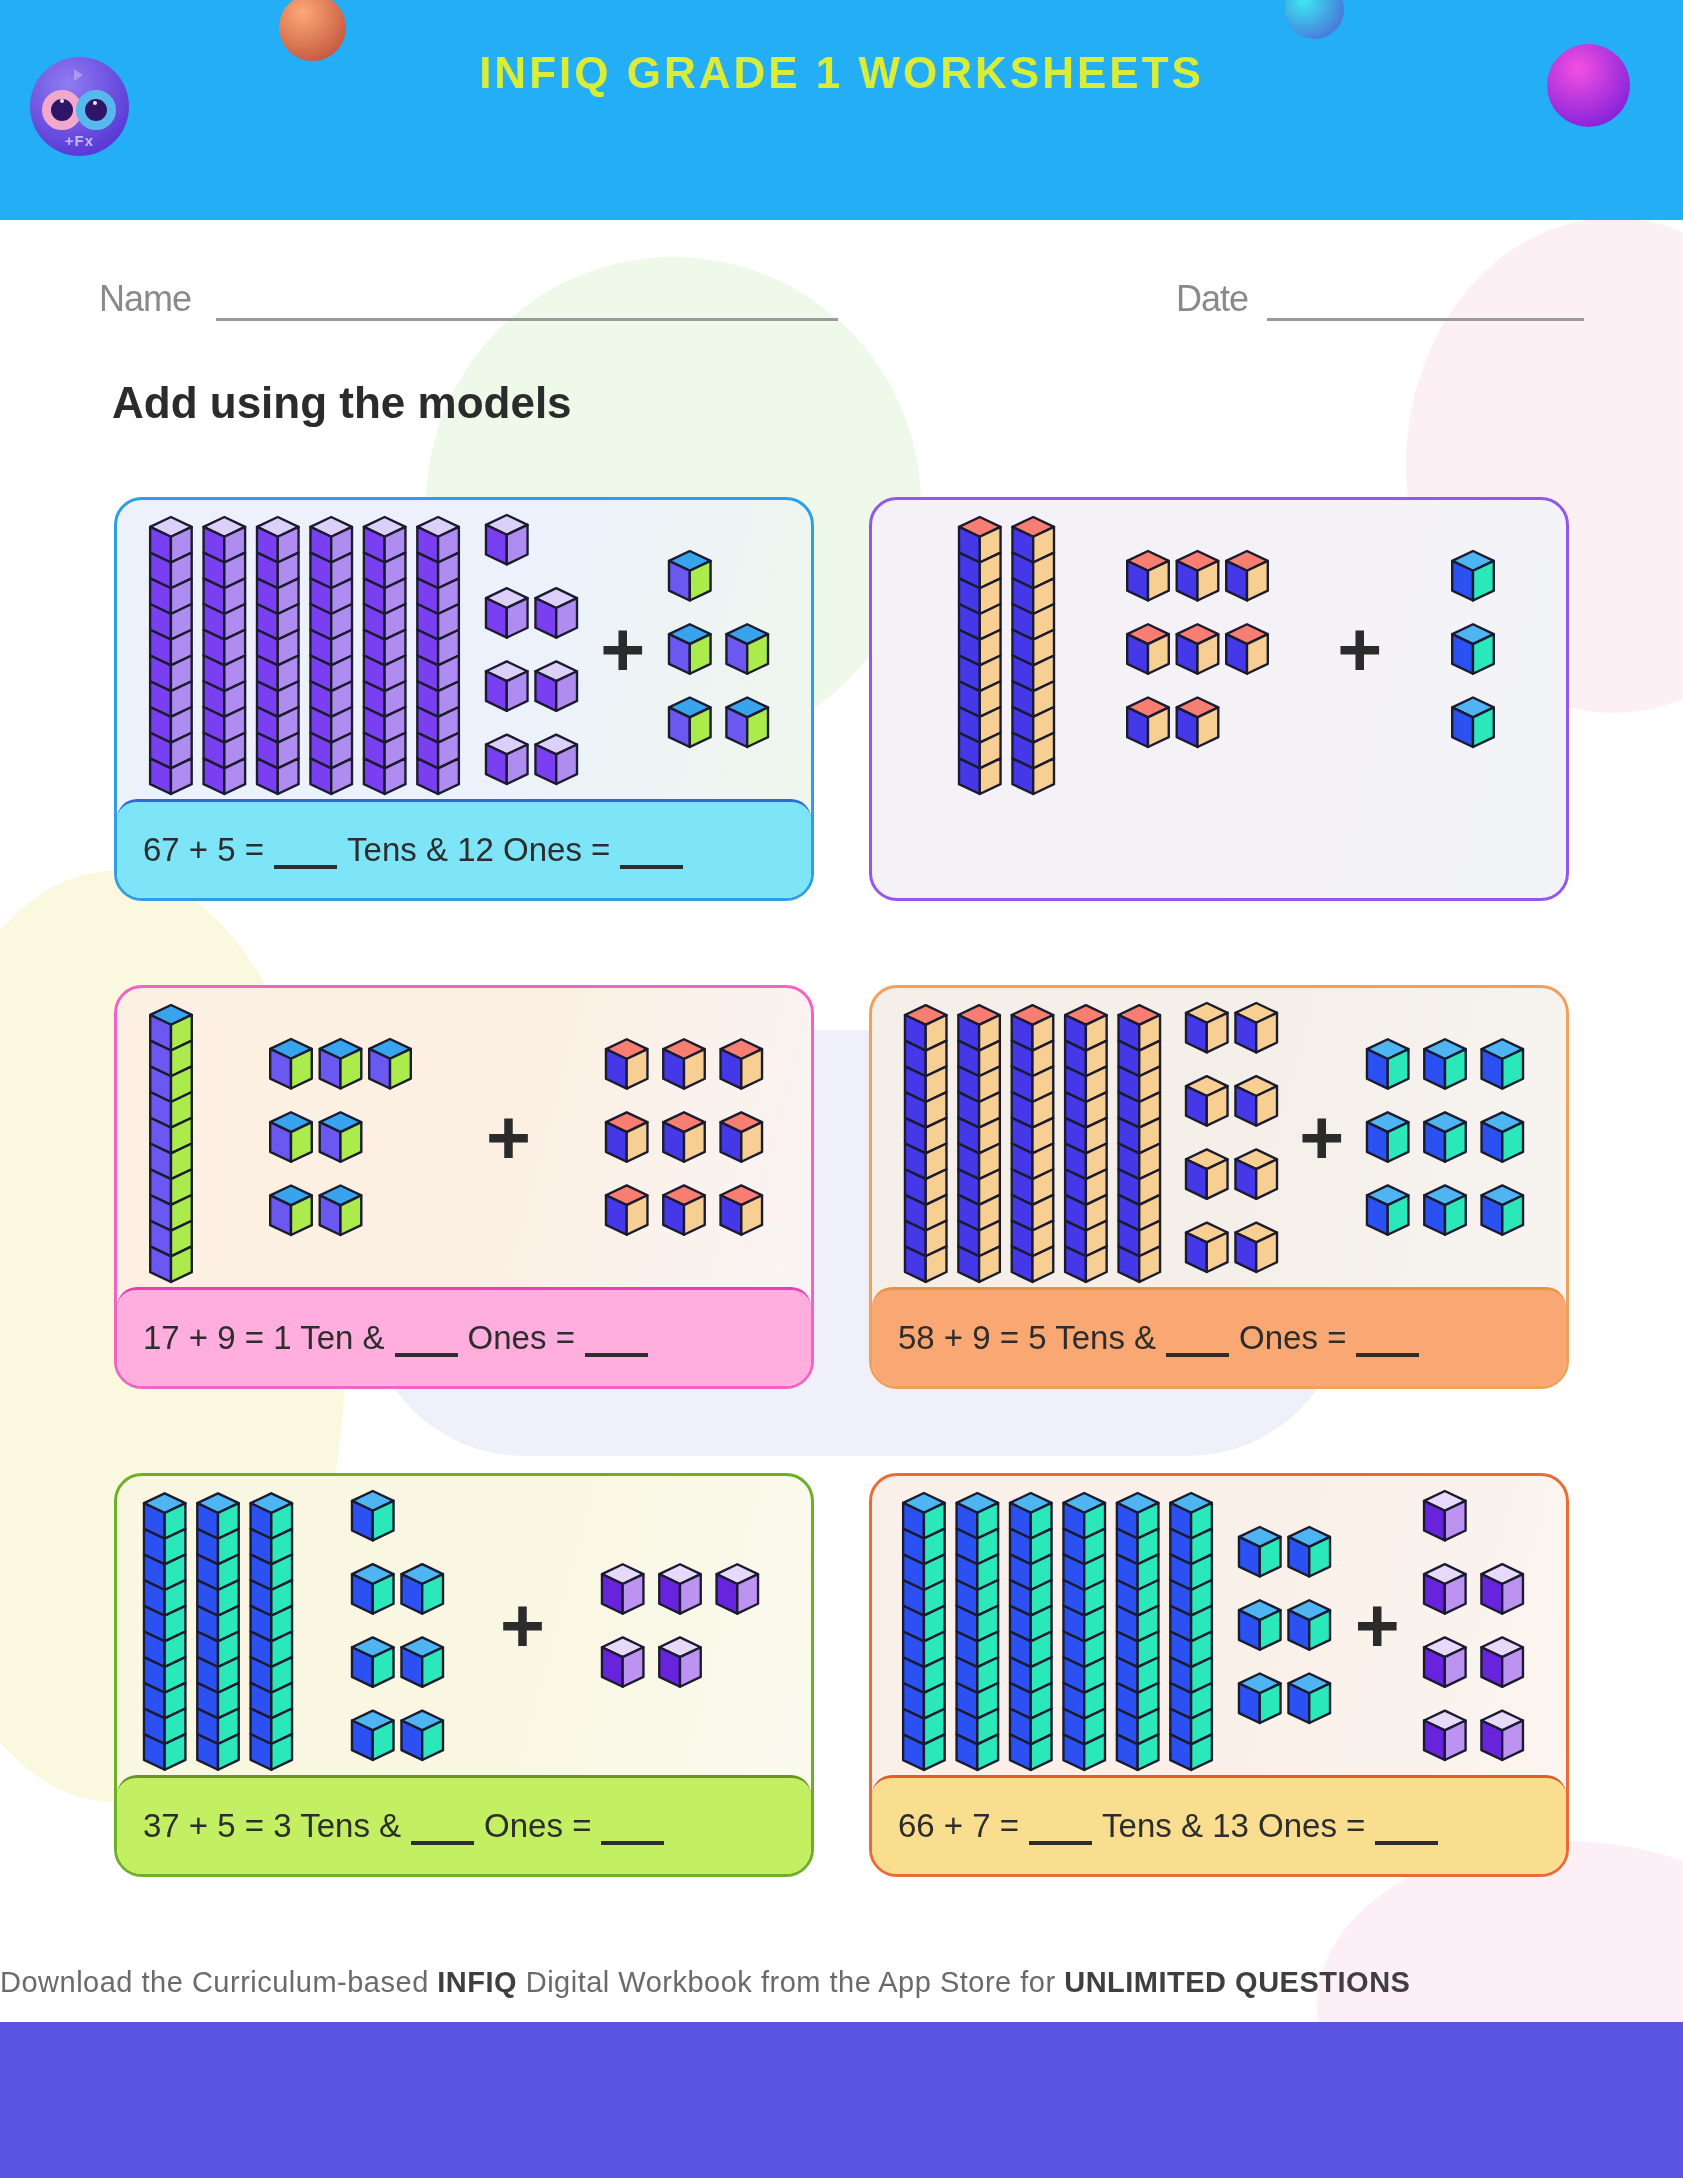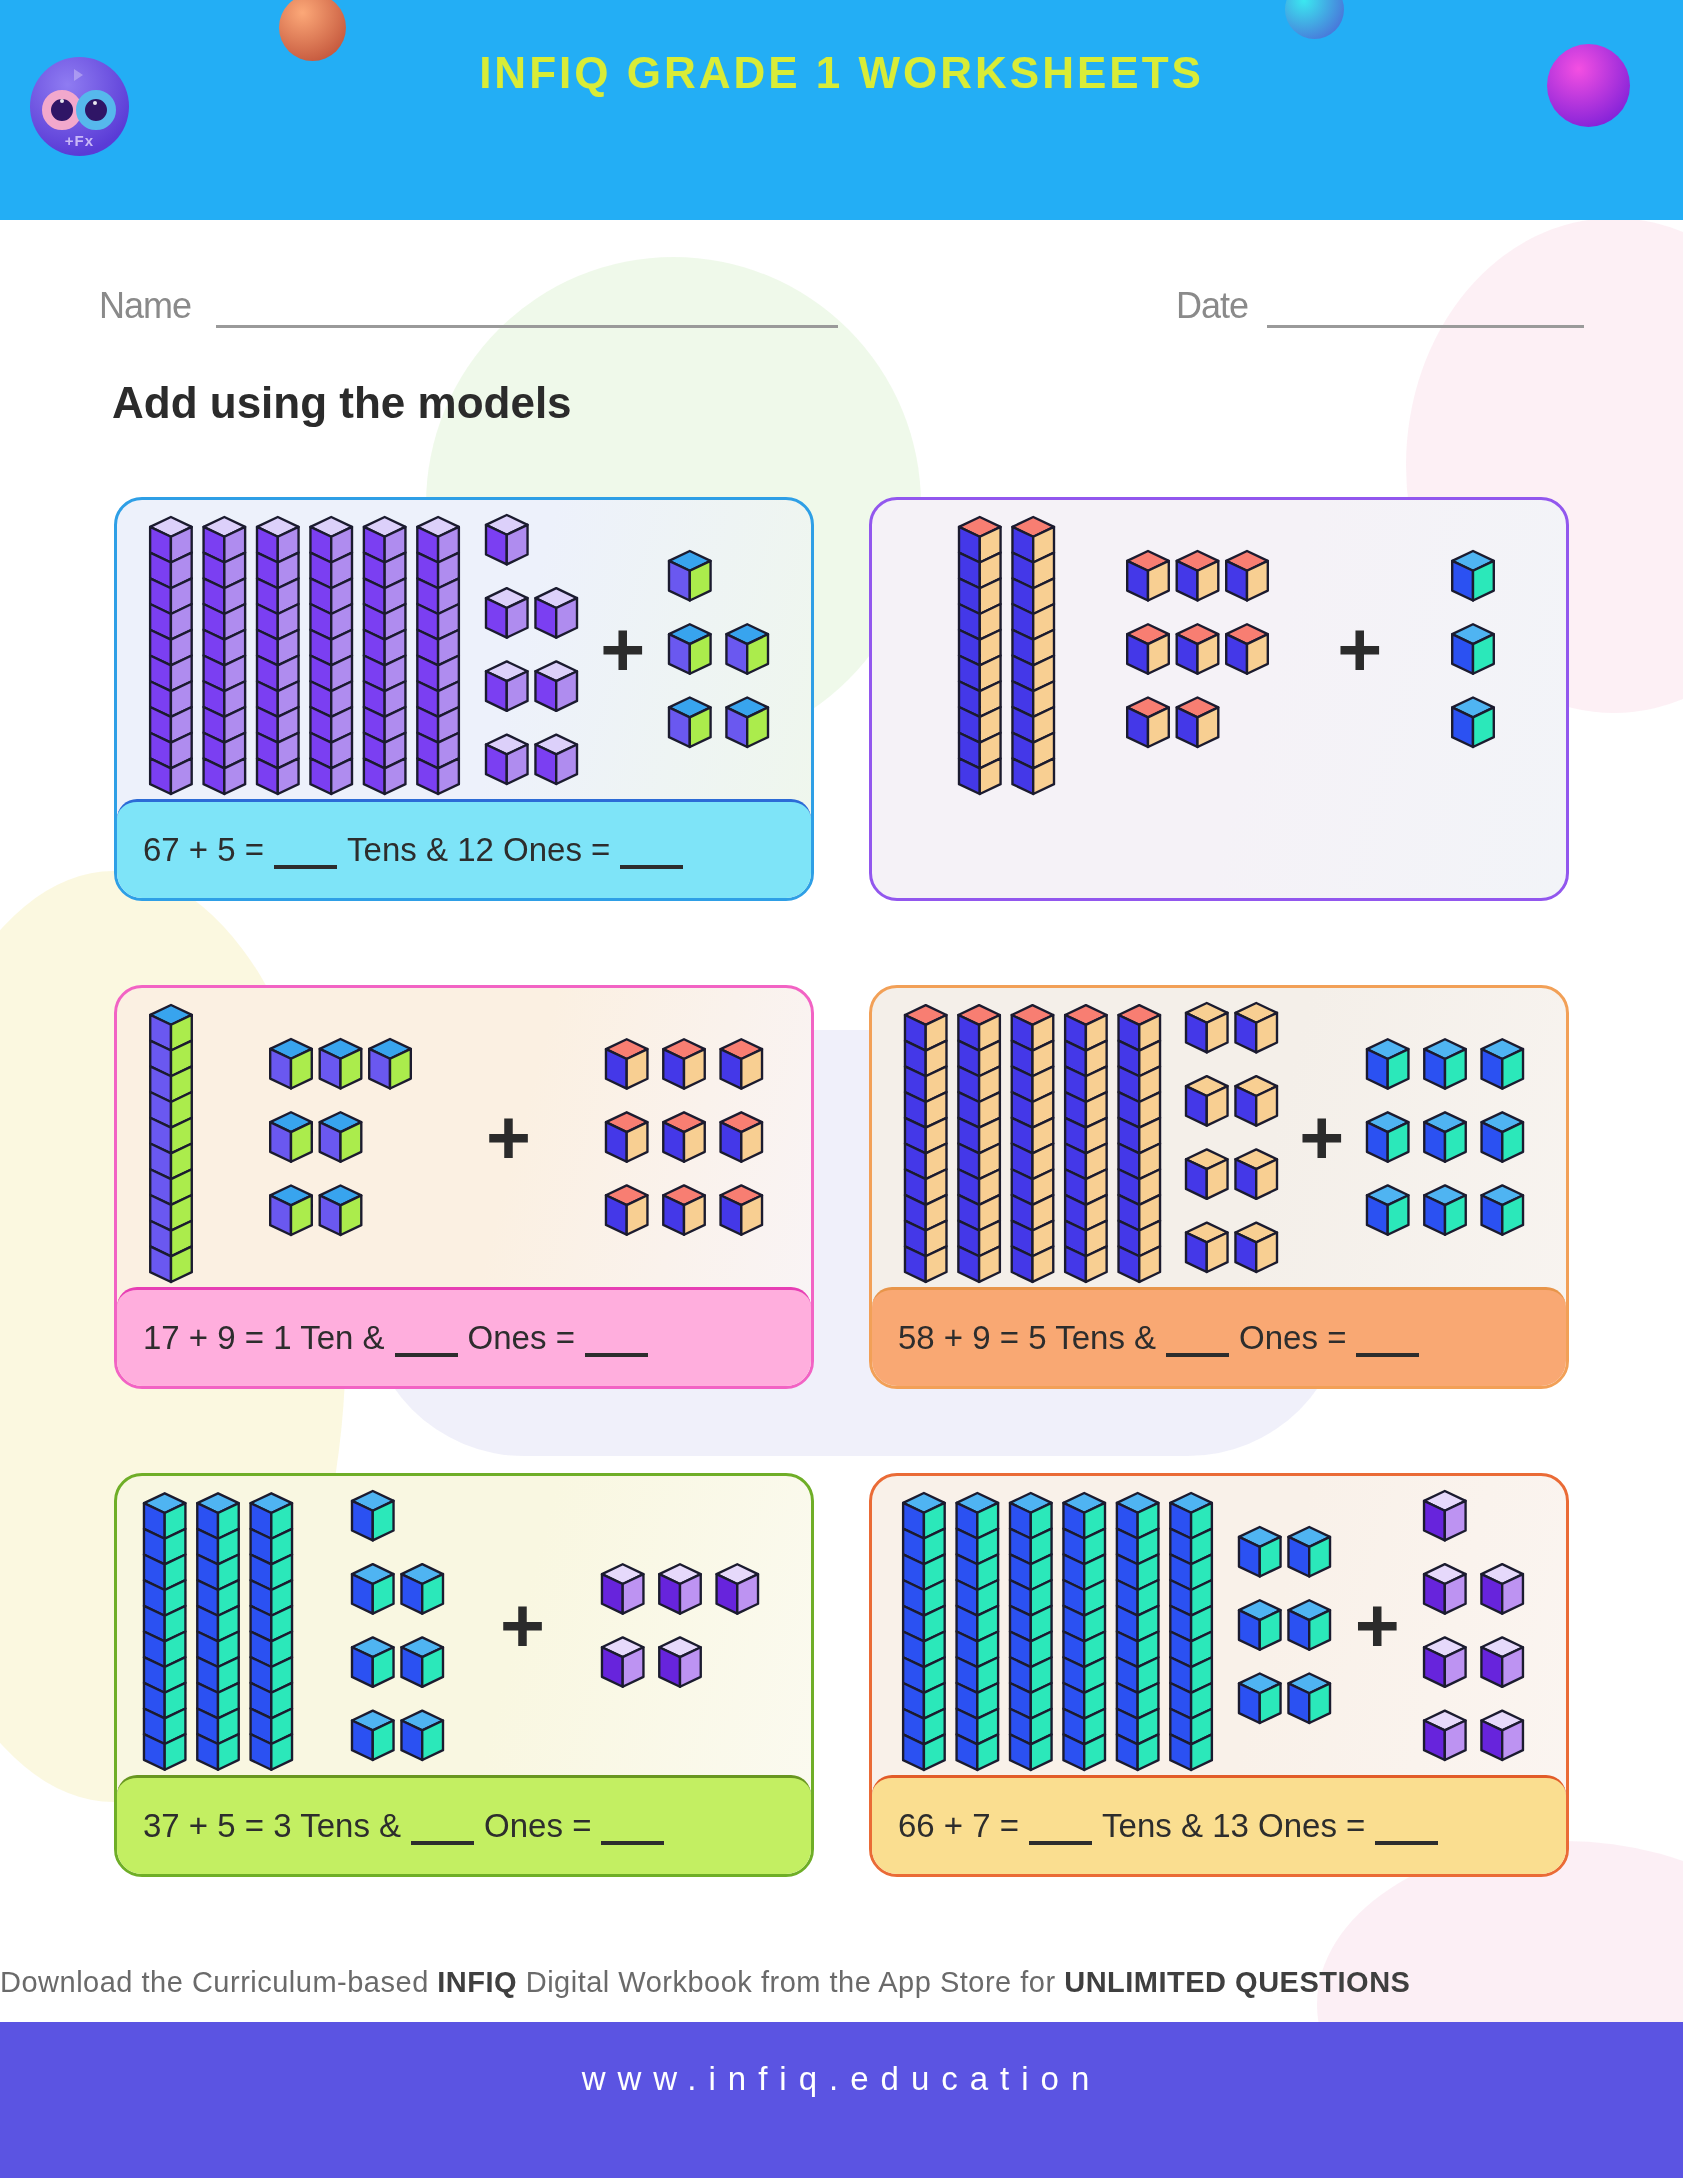--- a/index.html
+++ b/index.html
@@ -30,21 +30,21 @@
   .logo .play{position:absolute;left:44px;top:12px;width:0;height:0;opacity:.55;
     border-left:9px solid #C9BCF6;border-top:6px solid transparent;border-bottom:6px solid transparent;}
   .logo .qq{position:absolute;left:12px;top:30px;width:75px;height:40px;}
   .logo .q{position:absolute;width:22px;height:22px;border-radius:50%;background:#2F1566;}
   .logo .q-pink{left:0;top:3px;border:9px solid #F2A8CC;}
   .logo .q-blue{left:34px;top:3px;border:9px solid #56B8EC;}
   .logo .q-dot{position:absolute;width:4px;height:4px;border-radius:50%;background:#fff;opacity:.9;}
   .logo .fx{position:absolute;left:0;top:75px;width:100%;text-align:center;
     font-weight:bold;font-size:15px;color:#C9B8F8;letter-spacing:1px;}
   
-  .field-row{position:absolute;left:0;top:285px;width:1396px;height:59px;z-index:2;}
+  .field-row{position:absolute;left:0;top:278px;width:1396px;height:59px;z-index:2;}
   .field-label{position:absolute;font-size:36px;color:#8A8A8A;letter-spacing:-1px;}
   .name-label{left:99px;top:0;}
   .date-label{left:1176px;top:0;}
   .field-line{position:absolute;top:40px;border-bottom:3px solid #9A9A9A;}
   .name-line{left:216px;width:622px;}
   .date-line{left:1267px;width:317px;}
   
   .instruction{position:absolute;left:112px;top:378px;font-size:44px;font-weight:bold;color:#2B2B2B;z-index:2;}
   
   .cards-grid{position:absolute;left:114px;top:497px;width:1455px;z-index:2;
@@ -923,15 +923,14 @@
         <span>66 + 7 =</span>
         <span class="blank"></span>
         <span>Tens &amp; 13 Ones  =</span>
         <span class="blank"></span>
       </div>
     </div>
   </div>
 
 <div class="footer-note" id="footer-note"><span>Download the Curriculum-based </span><b>INFIQ</b><span> Digital Workbook from the App Store for </span><b>UNLIMITED QUESTIONS</b></div>
 <div class="bottom-bar">
-  <div class="website">www.infiq.education</div>
 </div>
 
 
 </body></html>

